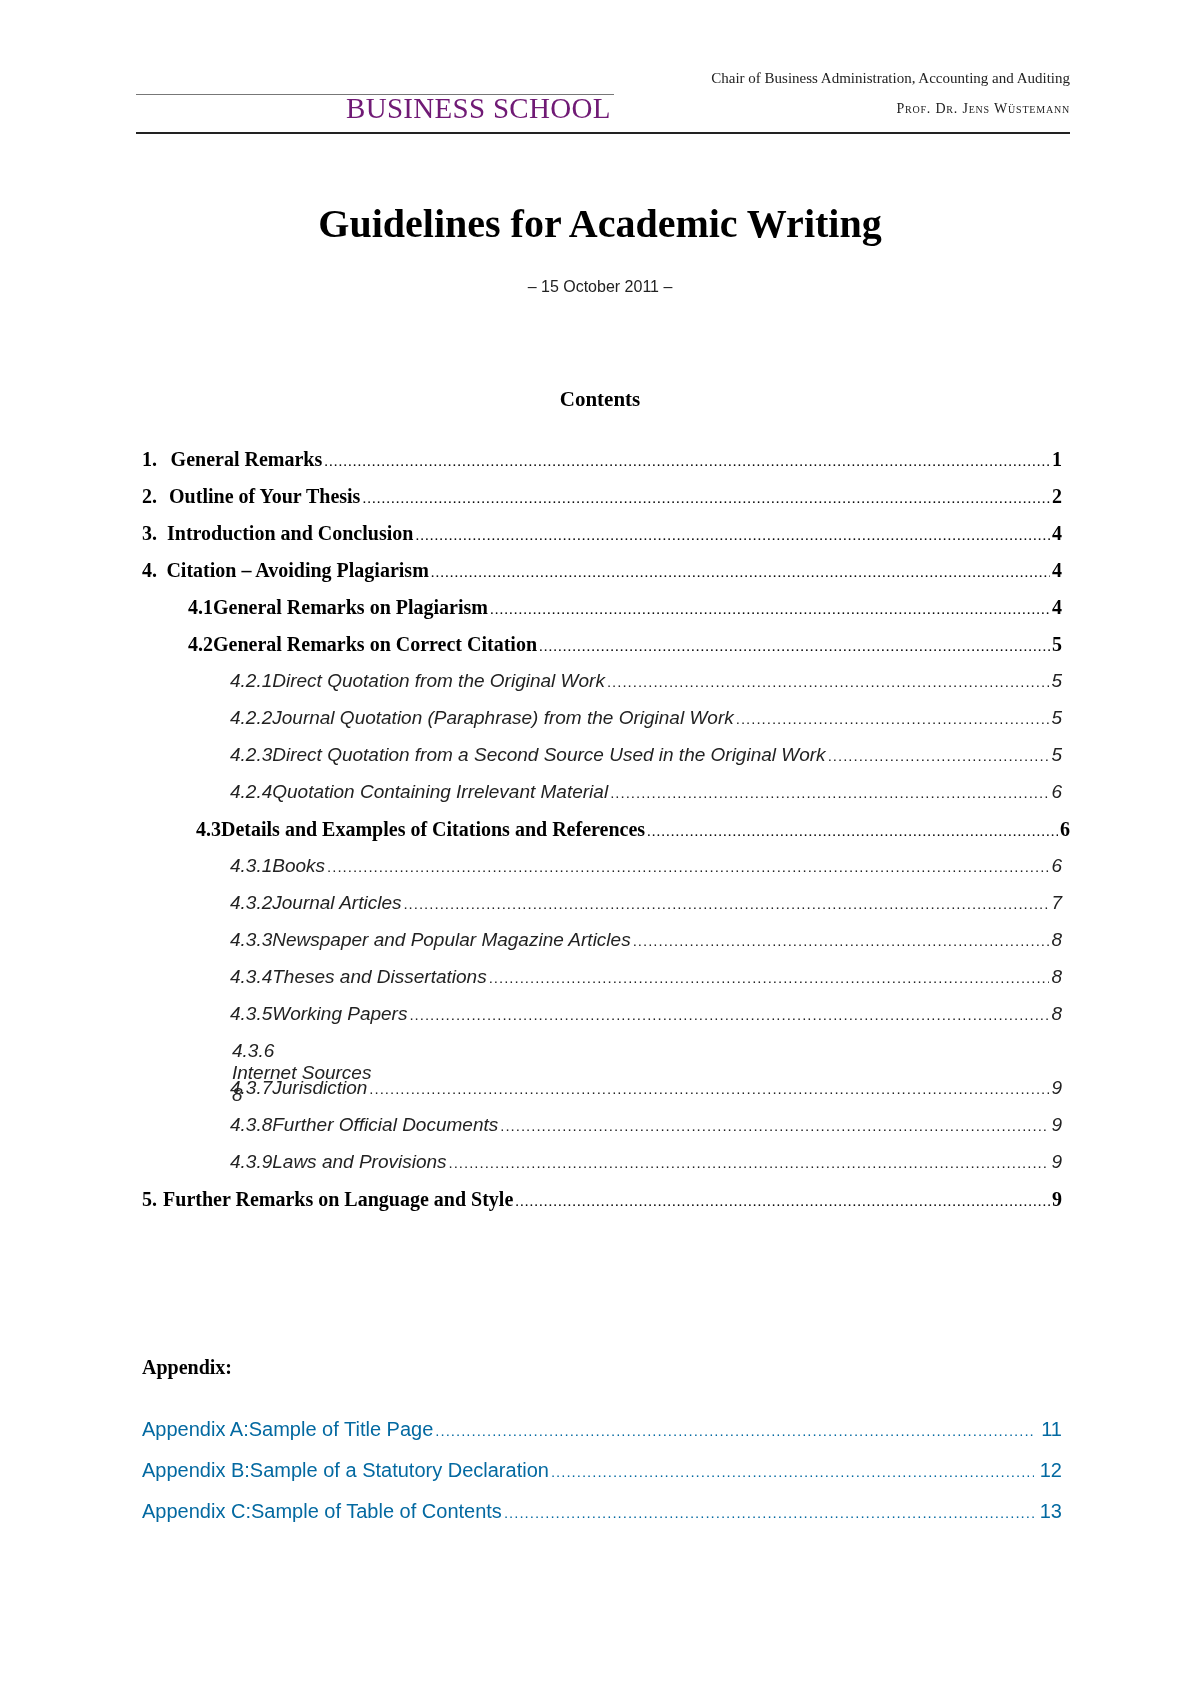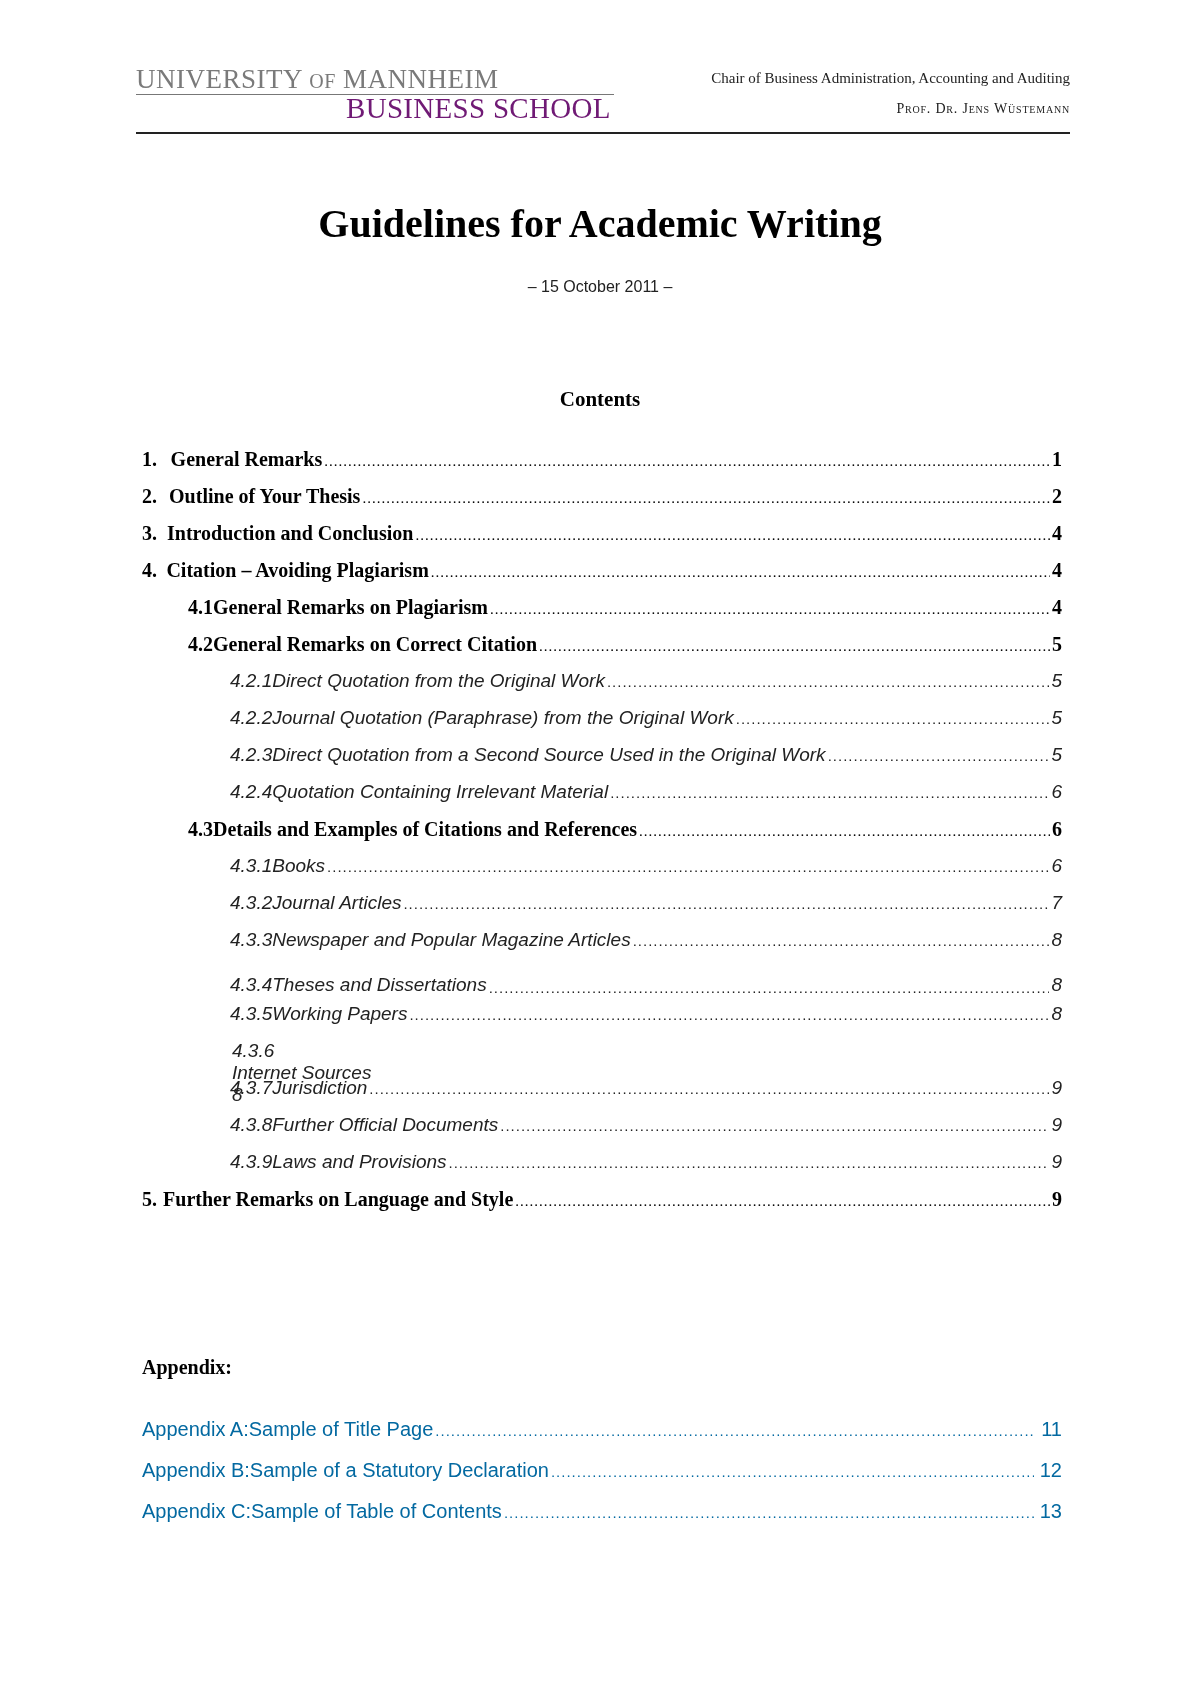--- a/index.html
+++ b/index.html
@@ -43,25 +43,20 @@
   .appendix-h { position: absolute; left: 142px; top: 1356px; font-weight: bold; font-size: 20px; }
   .app-row { position: absolute; left: 142px; width: 920px; display: flex; align-items: baseline;
              font-size: 20px; white-space: nowrap; font-family: "Liberation Sans", sans-serif; color: #0369a1; }
   .app-row .aid { width: 146px; display: inline-block; }
   .app-row .page { min-width: 26px; }
 </style>
 </head>
 <body>
 
 <div class="header">
-  <div class="logo-top">
-    <span>UNIVERSITY</span>
-    <span class="of">OF</span>
-    <span>MANNHEIM</span>
-  </div>
   <div class="logo-line"></div>
   <div class="logo-bottom">BUSINESS SCHOOL</div>
   <div class="chair">Chair of Business Administration, Accounting and Auditing</div>
   <div class="prof">Prof. Dr. Jens Wüstemann</div>
   <div class="header-rule"></div>
 </div>
 
 <div class="title">Guidelines for Academic Writing</div>
 <div class="date">– 15 October 2011 –</div>
 <div class="contents-h">Contents</div>
@@ -120,21 +115,21 @@
     <span class="label">Direct Quotation from a Second Source Used in the Original Work</span>
     <span class="dots"></span>
     <span class="page">5</span>
   </div>
   <div class="toc-row l3" style="top:333px; left:88px; width:832px;">
     <span class="num">4.2.4</span>
     <span class="label">Quotation Containing Irrelevant Material</span>
     <span class="dots"></span>
     <span class="page">6</span>
   </div>
-  <div class="toc-row l2" style="top:370px; left:46px; width:874px;">
+  <div class="toc-row l2" style="top:370px; left:54px; width:874px;">
     <span class="num">4.3</span>
     <span class="label">Details and Examples of Citations and References</span>
     <span class="dots"></span>
     <span class="page">6</span>
   </div>
   <div class="toc-row l3" style="top:407px; left:88px; width:832px;">
     <span class="num">4.3.1</span>
     <span class="label">Books</span>
     <span class="dots"></span>
     <span class="page">6</span>
@@ -144,21 +139,21 @@
     <span class="label">Journal Articles</span>
     <span class="dots"></span>
     <span class="page">7</span>
   </div>
   <div class="toc-row l3" style="top:481px; left:88px; width:832px;">
     <span class="num">4.3.3</span>
     <span class="label">Newspaper and Popular Magazine Articles</span>
     <span class="dots"></span>
     <span class="page">8</span>
   </div>
-  <div class="toc-row l3" style="top:518px; left:88px; width:832px;align-items:flex-end;">
+  <div class="toc-row l3" style="top:518px; left:88px; width:832px;">
     <span class="num">4.3.4</span>
     <span class="label">Theses and Dissertations</span>
     <span class="dots"></span>
     <span class="page">8</span>
   </div>
   <div class="toc-row l3" style="top:555px; left:88px; width:832px;">
     <span class="num">4.3.5</span>
     <span class="label">Working Papers</span>
     <span class="dots"></span>
     <span class="page">8</span>

